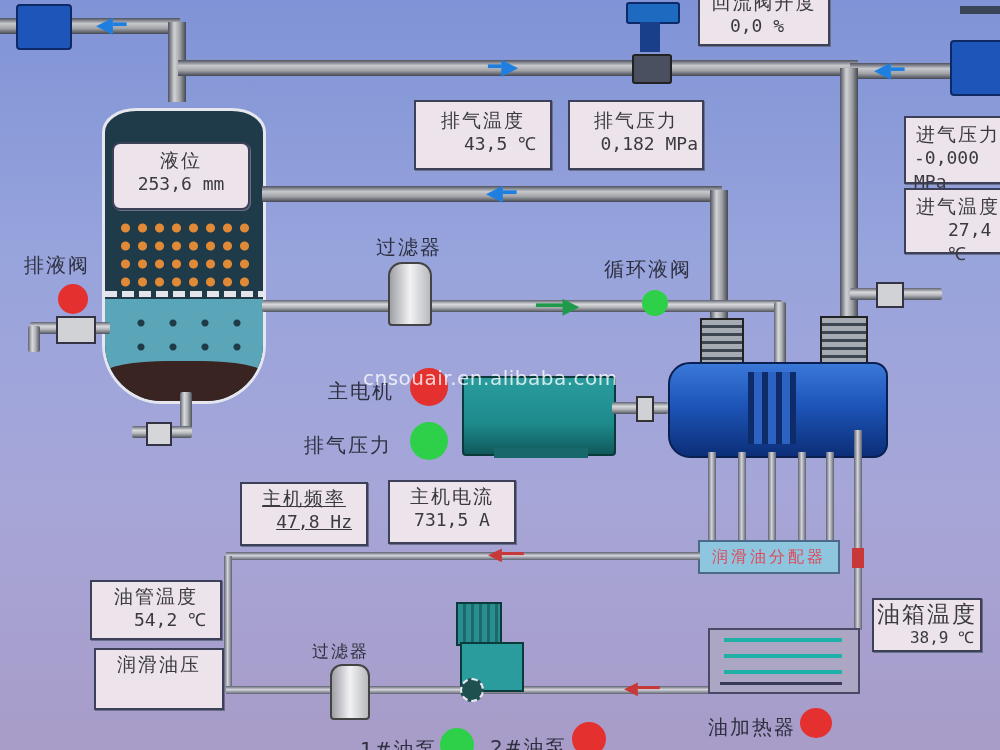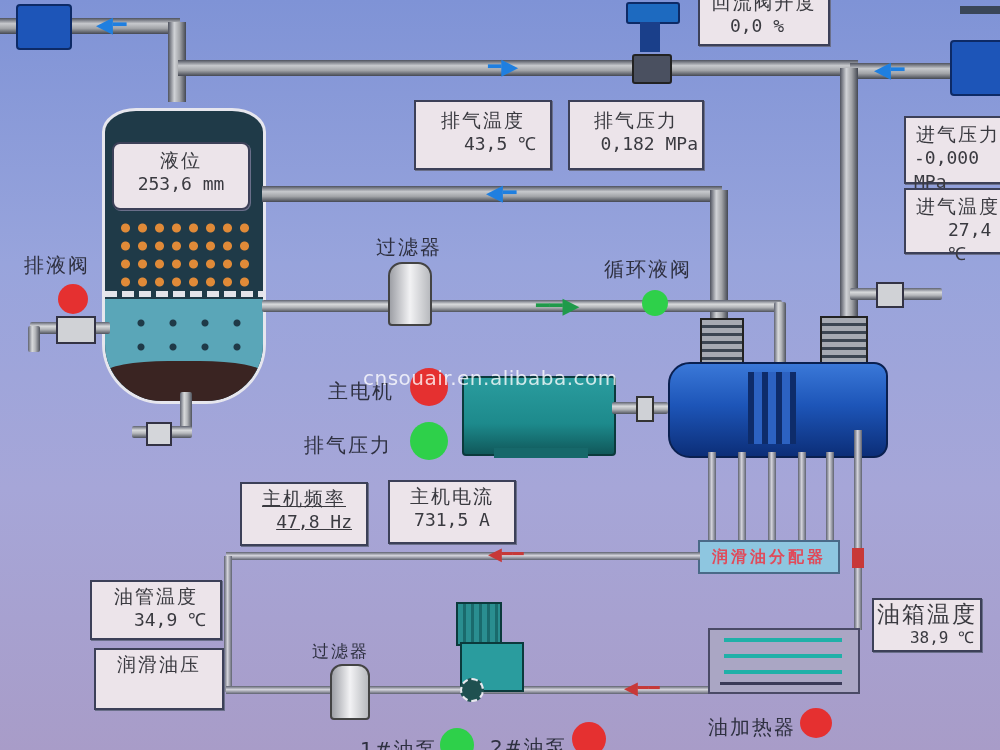--- a/index.html
+++ b/index.html
@@ -119,21 +119,21 @@
 <div class="abs" style="left:820px;top:316px;width:44px;height:46px;background:repeating-linear-gradient(180deg,#a6aab2 0 5px,#3c4652 5px 8px);border:2px solid #222;"></div>
 <div class="abs" style="left:700px;top:318px;width:40px;height:44px;background:repeating-linear-gradient(180deg,#a6aab2 0 5px,#3c4652 5px 8px);border:2px solid #222;"></div>
 <div class="abs" style="left:668px;top:362px;width:216px;height:92px;background:linear-gradient(180deg,#3a78d8 0%,#1d55b8 45%,#0c2e78 100%);border:2px solid #0a2050;border-radius:22px 14px 14px 22px;"></div>
 <div class="abs" style="left:748px;top:372px;width:48px;height:72px;background:repeating-linear-gradient(90deg,#0e2c6a 0 6px,#2c62c2 6px 14px);"></div>
 
 <div class="thin-pipe-v" style="left:708px;top:452px;height:88px;"></div>
 <div class="thin-pipe-v" style="left:738px;top:452px;height:88px;"></div>
 <div class="thin-pipe-v" style="left:768px;top:452px;height:88px;"></div>
 <div class="thin-pipe-v" style="left:798px;top:452px;height:88px;"></div>
 <div class="thin-pipe-v" style="left:826px;top:452px;height:88px;"></div>
-<div class="abs" style="left:698px;top:540px;width:138px;height:30px;background:#8ec6e0;border:2px solid #4a6a88;color:#e04a5a;font-size:16px;line-height:30px;text-align:center;letter-spacing:3px;font-weight:bold;">
+<div class="abs" style="left:698px;top:540px;width:138px;height:30px;background:#8ec6e0;border:2px solid #4a6a88;color:#e04a5a;font-size:16px;line-height:30px;text-align:center;letter-spacing:3px;">
   <span>润滑油分配器</span>
 </div>
 
 <div class="thin-pipe-v" style="left:854px;top:430px;height:200px;"></div>
 <div class="abs" style="left:852px;top:548px;width:12px;height:20px;background:#c83838;"></div>
 
 <div class="panel" style="left:240px;top:482px;width:124px;height:58px;text-decoration:underline;">
   <span class="lbl">主机频率</span>
   <span class="val">47,8 Hz</span>
 </div>
@@ -143,21 +143,21 @@
 </div>
 
 <div class="thin-pipe-h" style="left:226px;top:552px;width:474px;"></div>
 <div class="arrow" style="left:488px;top:543px;color:#c83838;font-size:18px;">◀━━</div>
 <div class="thin-pipe-v" style="left:224px;top:556px;height:136px;"></div>
 <div class="thin-pipe-h" style="left:226px;top:686px;width:484px;"></div>
 <div class="arrow" style="left:624px;top:677px;color:#c83838;font-size:18px;">◀━━</div>
 
 <div class="panel" style="left:90px;top:580px;width:128px;height:54px;">
   <span class="lbl">油管温度</span>
-  <span class="val">34,9 ℃</span>
+  <span class="val">54,2 ℃</span>
 </div>
 <div class="panel" style="left:94px;top:648px;width:126px;height:56px;">
   <span class="lbl">润滑油压</span>
 </div>
 
 <div class="tag" style="left:312px;top:640px;font-size:17px;">过滤器</div>
 <div class="abs" style="left:330px;top:664px;width:36px;height:52px;background:linear-gradient(90deg,#9ea0a6,#f2f2f4,#b8babe);border:2px solid #444;border-radius:12px 12px 4px 4px;"></div>
 
 <div class="abs" style="left:456px;top:602px;width:42px;height:40px;background:repeating-linear-gradient(90deg,#2a8e90 0 5px,#1a6a6c 5px 8px);border:2px solid #0b3a3c;"></div>
 <div class="abs" style="left:460px;top:642px;width:60px;height:46px;background:#2a9c9e;border:2px solid #0b3a3c;"></div>

